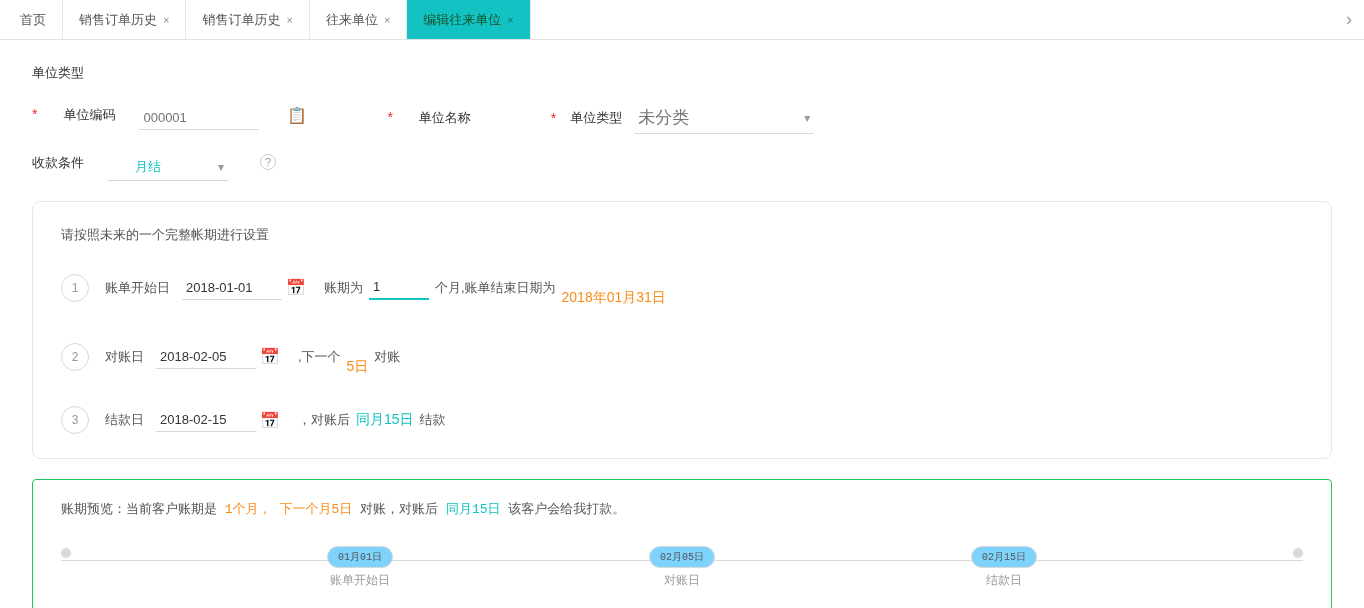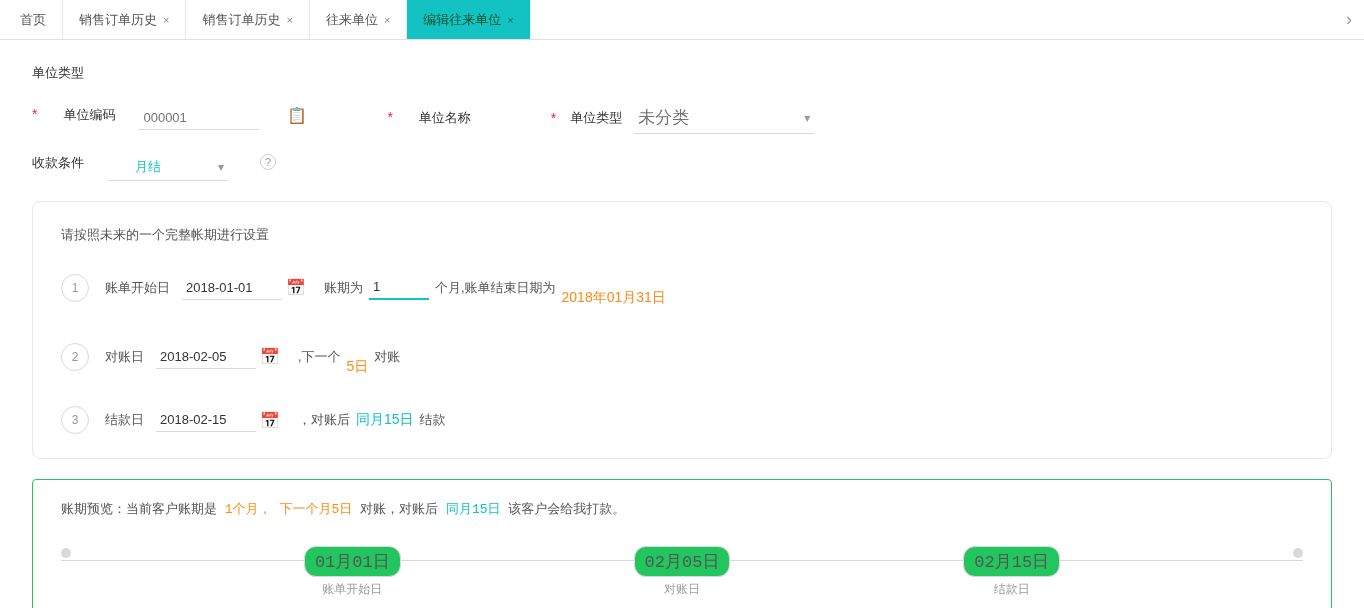--- a/index.html
+++ b/index.html
@@ -294,25 +294,25 @@
       justify-content: space-between;
       position: relative;
       z-index: 1;
     }
     .timeline-node {
       display: flex;
       flex-direction: column;
       align-items: center;
     }
     .timeline-badge {
-      background: #22c55e;
+      background: #7dd3fc;
       border: 1px solid #d9d9d9;
       border-radius: 12px;
       padding: 3px 10px;
-      font-size: 17px;
+      font-size: 10px;
       color: #555;
       white-space: nowrap;
     }
     .timeline-sublabel {
       font-size: 12px;
       color: #999;
       margin-top: 4px;
       white-space: nowrap;
     }
     .timeline-end-dot {

